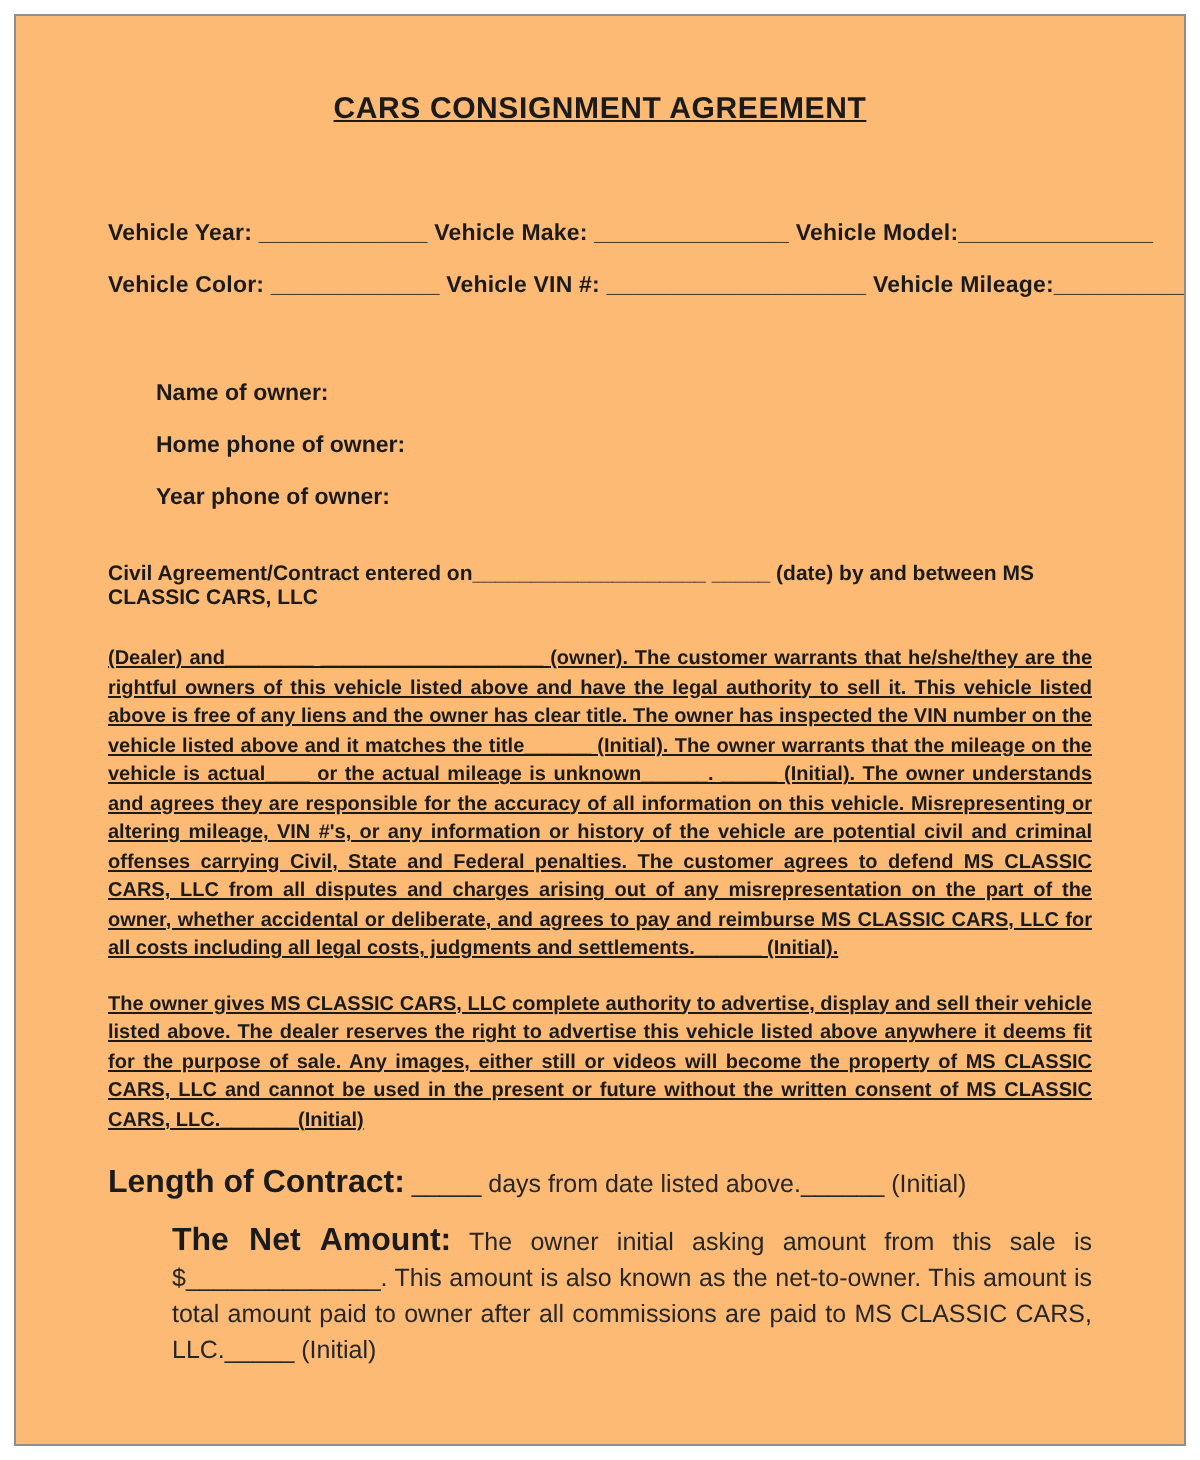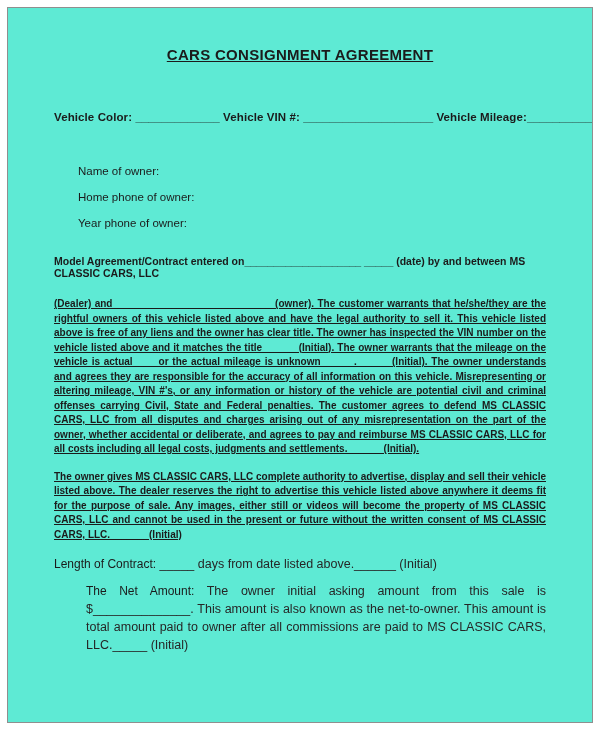--- a/index.html
+++ b/index.html
@@ -15,21 +15,21 @@
     position: relative;
   }
   .sheet {
     box-sizing: border-box;
     position: absolute;
     left: 7px;
     top: 7px;
     width: 586px;
     height: 716px;
     border: 1px solid #8f8f8f;
-    background: #5eead4;
+    background: #fdba74;
     padding: 38px 46px 0 46px;
     overflow: hidden;
   }
   .doc-title {
     margin: 0;
     text-align: center;
     font-size: 15px;
     font-weight: bold;
     letter-spacing: 0.3px;
     text-decoration: underline;
@@ -42,21 +42,21 @@
     font-weight: bold;
     margin-bottom: 14px;
     white-space: nowrap;
     letter-spacing: 0.1px;
   }
   .owner-block {
     margin-top: 42px;
   }
   .owner-field {
     font-size: 11.5px;
-    font-weight: normal;
+    font-weight: bold;
     margin-bottom: 14px;
     padding-left: 24px;
   }
   .entered-line {
     margin-top: 26px;
     font-size: 10.5px;
     font-weight: bold;
   }
   .para {
     margin-top: 18px;
@@ -68,22 +68,22 @@
   }
   .para-2 {
     margin-top: 13px;
   }
   .length-line {
     margin-top: 15px;
     font-size: 12.5px;
   }
   .length-line .seg-label,
   .net-para .seg-label {
-    font-weight: normal;
-    font-size: 12px;
+    font-weight: bold;
+    font-size: 16px;
   }
   .length-line .seg-text,
   .net-para .seg-text {
     font-weight: normal;
     color: #262626;
   }
   .net-para {
     margin-top: 11px;
     font-size: 12.5px;
     line-height: 18px;
@@ -92,30 +92,31 @@
   }
 </style>
 </head>
 <body>
 
 <div class="sheet">
 
   <h1 class="doc-title">CARS CONSIGNMENT AGREEMENT</h1>
 
   <div class="vehicle-rows">
+    <div class="field-row">Vehicle Year:    _____________ Vehicle Make: _______________  Vehicle Model:_______________</div>
     <div class="field-row">Vehicle Color:   _____________  Vehicle VIN #:  ____________________  Vehicle Mileage:___________</div>
   </div>
 
   <div class="owner-block">
     <div class="owner-field">Name of owner:</div>
     <div class="owner-field">Home phone of owner:</div>
     <div class="owner-field">Year phone of owner:</div>
   </div>
 
-  <div class="entered-line">Model Agreement/Contract entered on____________________ _____ (date) by and between MS CLASSIC CARS, LLC</div>
+  <div class="entered-line">Civil Agreement/Contract entered on____________________ _____ (date) by and between MS CLASSIC CARS, LLC</div>
 
   <div class="para">(Dealer) and________ ____________________ (owner).    The customer warrants that he/she/they are the rightful owners of this vehicle listed above and have the legal authority to sell it.  This vehicle listed above is free of any liens and the owner has clear title.  The owner has inspected the VIN number on the vehicle listed above and it matches the title______ (Initial). The owner warrants that the mileage on the vehicle is actual____ or the actual mileage is unknown______. _____ (Initial).  The owner understands and agrees they are responsible for the accuracy of all information on this vehicle.  Misrepresenting or altering mileage, VIN #'s, or any information or history of the vehicle are potential civil and criminal offenses carrying Civil, State and Federal penalties. The customer agrees to defend MS CLASSIC CARS, LLC from all disputes and charges arising out of any misrepresentation on the part of the owner, whether accidental or deliberate, and agrees to pay and reimburse MS CLASSIC CARS, LLC for all costs including all legal costs, judgments and settlements.______ (Initial).</div>
 
   <div class="para para-2">The owner gives MS CLASSIC CARS, LLC complete authority to advertise, display and sell their vehicle listed above.  The dealer reserves the right to advertise this vehicle listed above anywhere it deems fit for the purpose of sale.  Any images, either still or videos will become the property of MS CLASSIC CARS, LLC and cannot be used in the present or future without the written consent of MS CLASSIC CARS, LLC._______(Initial)</div>
 
   <div class="length-line">
     <span class="seg-label">Length of Contract:</span><span class="seg-text"> _____ days from date listed above.______ (Initial)</span>
   </div>
 
   <div class="net-para">

